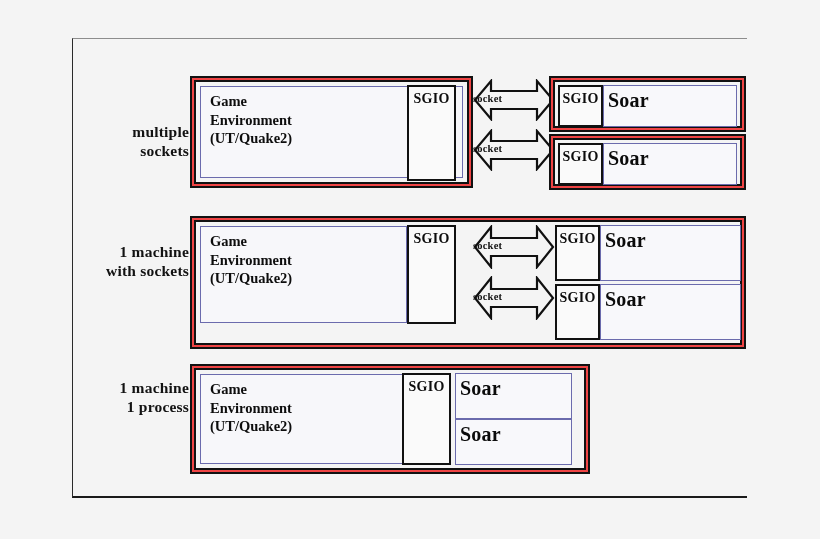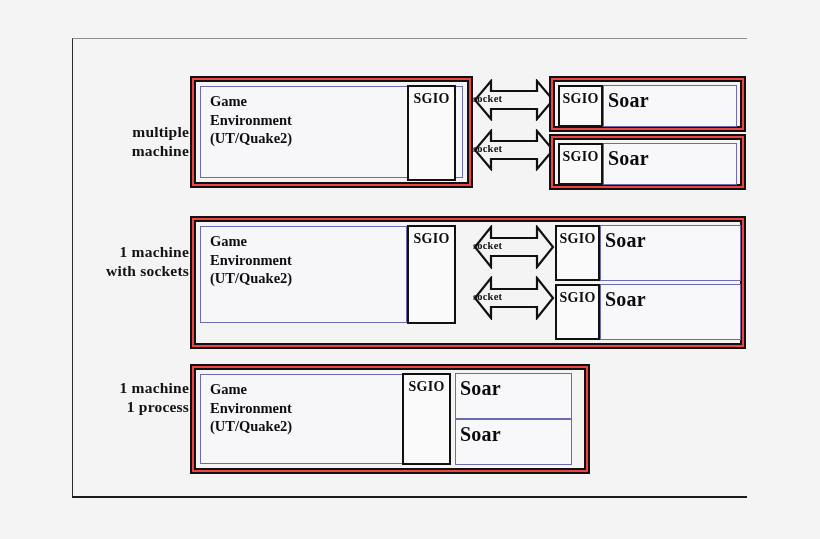--- a/index.html
+++ b/index.html
@@ -136,21 +136,21 @@
   }
 </style>
 </head>
 <body>
 
 <div id="figure-frame">
 
   <div class="row">
 
     <div class="row-label" style="left:-2px; top:84px; width:118px;">multiple
-machine</div>
+sockets</div>
 
     <div class="machine-box" style="left:117px; top:37px; width:283px; height:112px;">
       <div class="machine-inner">
         <div class="game-env" style="left:4px; top:4px; right:4px; bottom:4px;">
           <div class="game-env-text">Game
 Environment
 (UT/Quake2)</div>
         </div>
         <div class="sgio-box" style="left:211px; top:3px; width:49px; height:96px;">
           <span class="sgio-label">SGIO</span>

